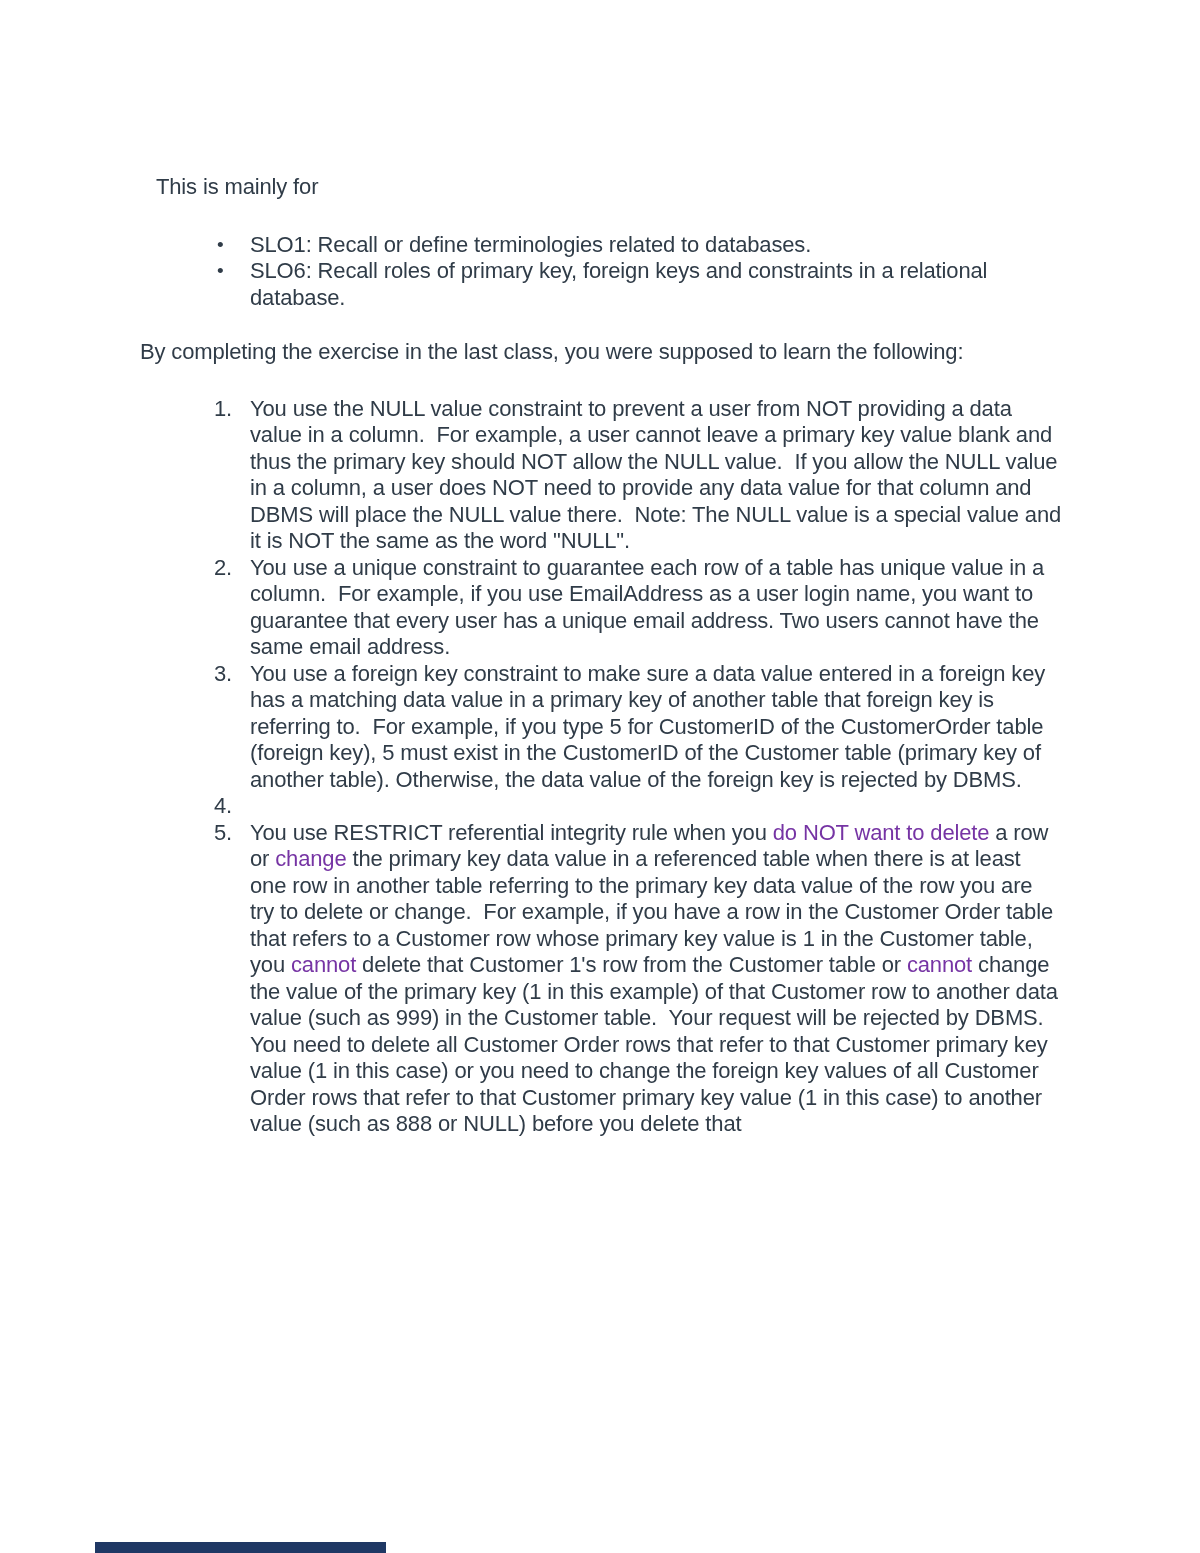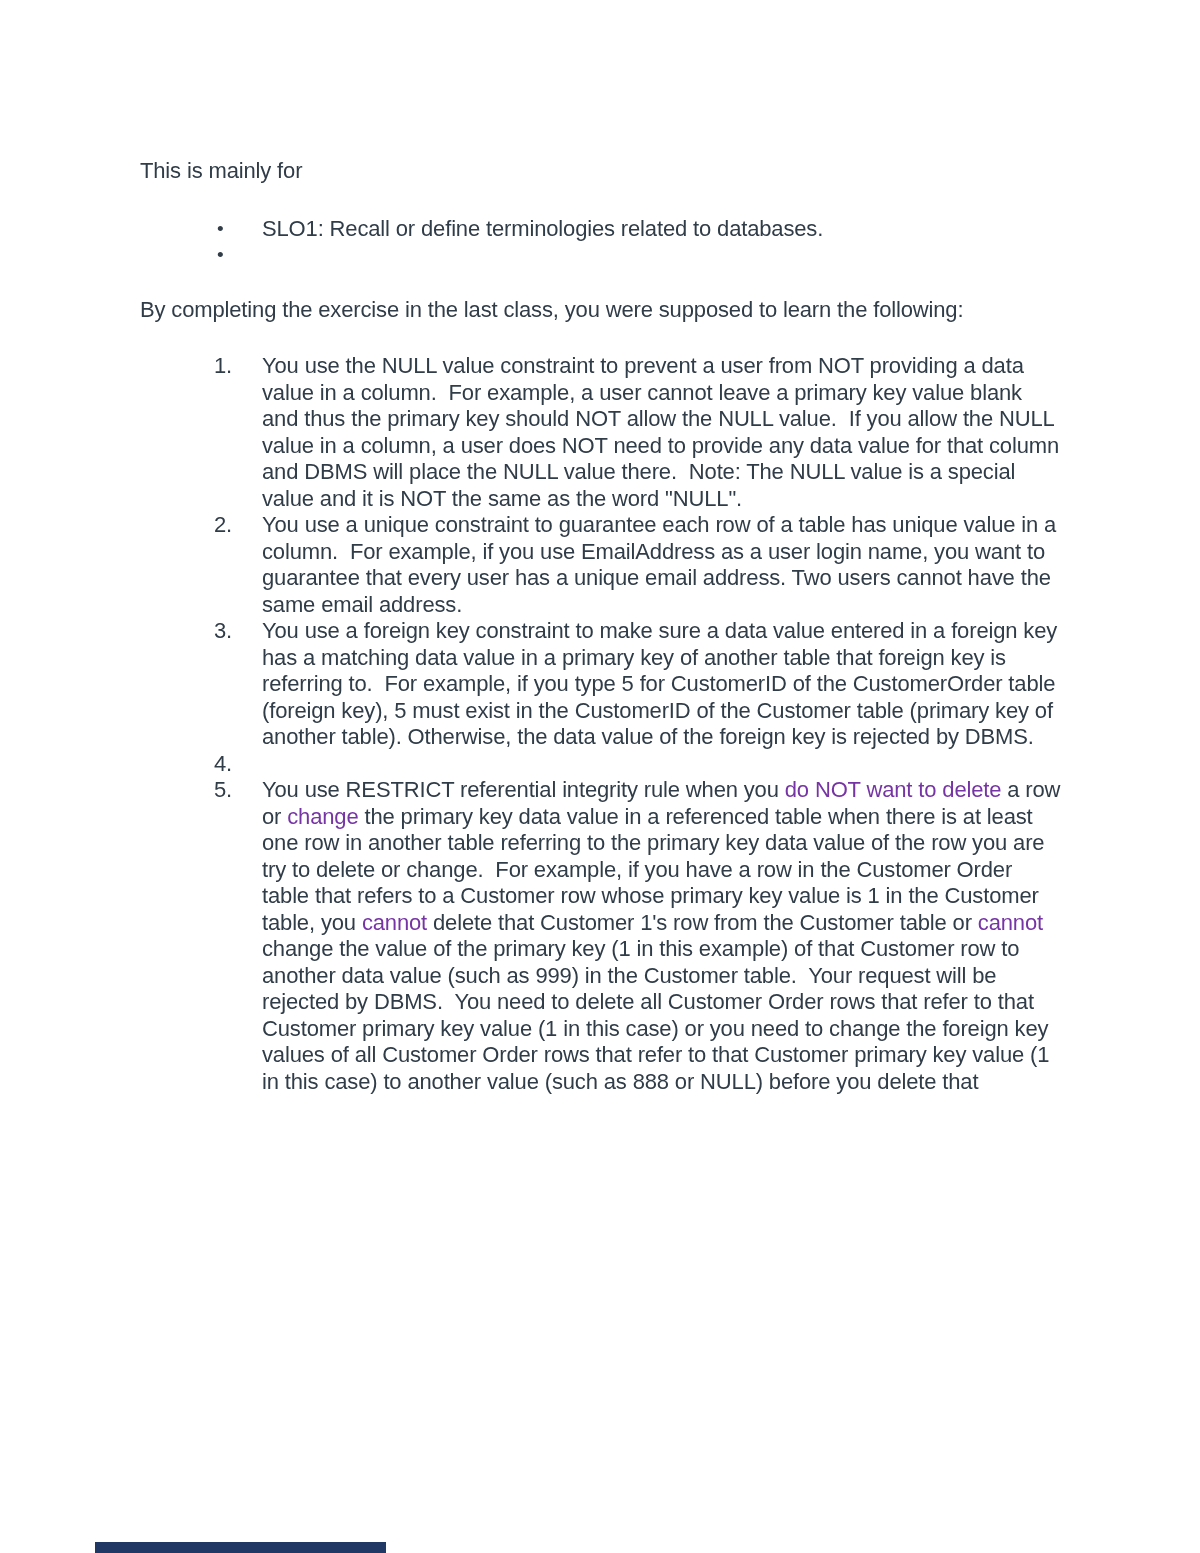--- a/index.html
+++ b/index.html
@@ -15,32 +15,32 @@
     overflow:hidden;
   }
   .content{
     position:absolute;
     left:140px;top:158px;
     width:922px;
     font-size:22px;
     line-height:26.5px;
     letter-spacing:-0.15px;
   }
-  .para{margin:0;white-space:pre-wrap;}
+  .para{margin:16px;white-space:pre-wrap;}
   .blist{margin:31px 0 0 0;}
   .lead{margin:28px 0 17px 0;}
   .nlist{margin:30px 0 0 0;}
   .row{display:flex;align-items:flex-start;}
   .marker{
     flex:0 0 110px;
     box-sizing:border-box;
     padding-left:74px;
   }
   .bullet-marker{padding-left:77px;font-size:19px;line-height:26.5px;}
-  .text{flex:1 1 auto;white-space:pre-wrap;min-width:0;margin-left:12px;}
+  .text{flex:1 1 auto;white-space:pre-wrap;min-width:0;}
   .seg{white-space:pre-wrap;}
   .seg-bold-purple{font-weight:normal;color:var(--purple);}
   .bottom-bar{
     position:absolute;
     left:95px;bottom:0;
     width:291px;height:11px;
   }
 </style>
 </head>
 <body style="--purple: #7634A4;">
@@ -48,20 +48,21 @@
 <div class="page" style="background: rgb(255, 255, 255); color: rgb(48, 60, 72);">
   <div class="content">
     <p class="para">This is mainly for</p>
     <div class="blist">
         <div class="row">
           <span class="marker bullet-marker">•</span>
           <span class="text">SLO1: Recall or define terminologies related to databases.</span>
         </div>
         <div class="row">
           <span class="marker bullet-marker">•</span>
+          <span class="text">SLO6: Recall roles of primary key, foreign keys and constraints in a relational database.</span>
         </div>
       </div>
     <p class="para lead">By completing the exercise in the last class, you were supposed to learn the following:</p>
     <div class="nlist">
         <div class="row">
           <span class="marker">1.</span>
           <span class="text"><span class="seg">You use the NULL value constraint to prevent a user from NOT providing a data value in a column.  For example, a user cannot leave a primary key value blank and thus the primary key should NOT allow the NULL value.  If you allow the NULL value in a column, a user does NOT need to provide any data value for that column and DBMS will place the NULL value there.  Note: The NULL value is a special value and it is NOT the same as the word "NULL".</span></span>
         </div>
         <div class="row">
           <span class="marker">2.</span>

